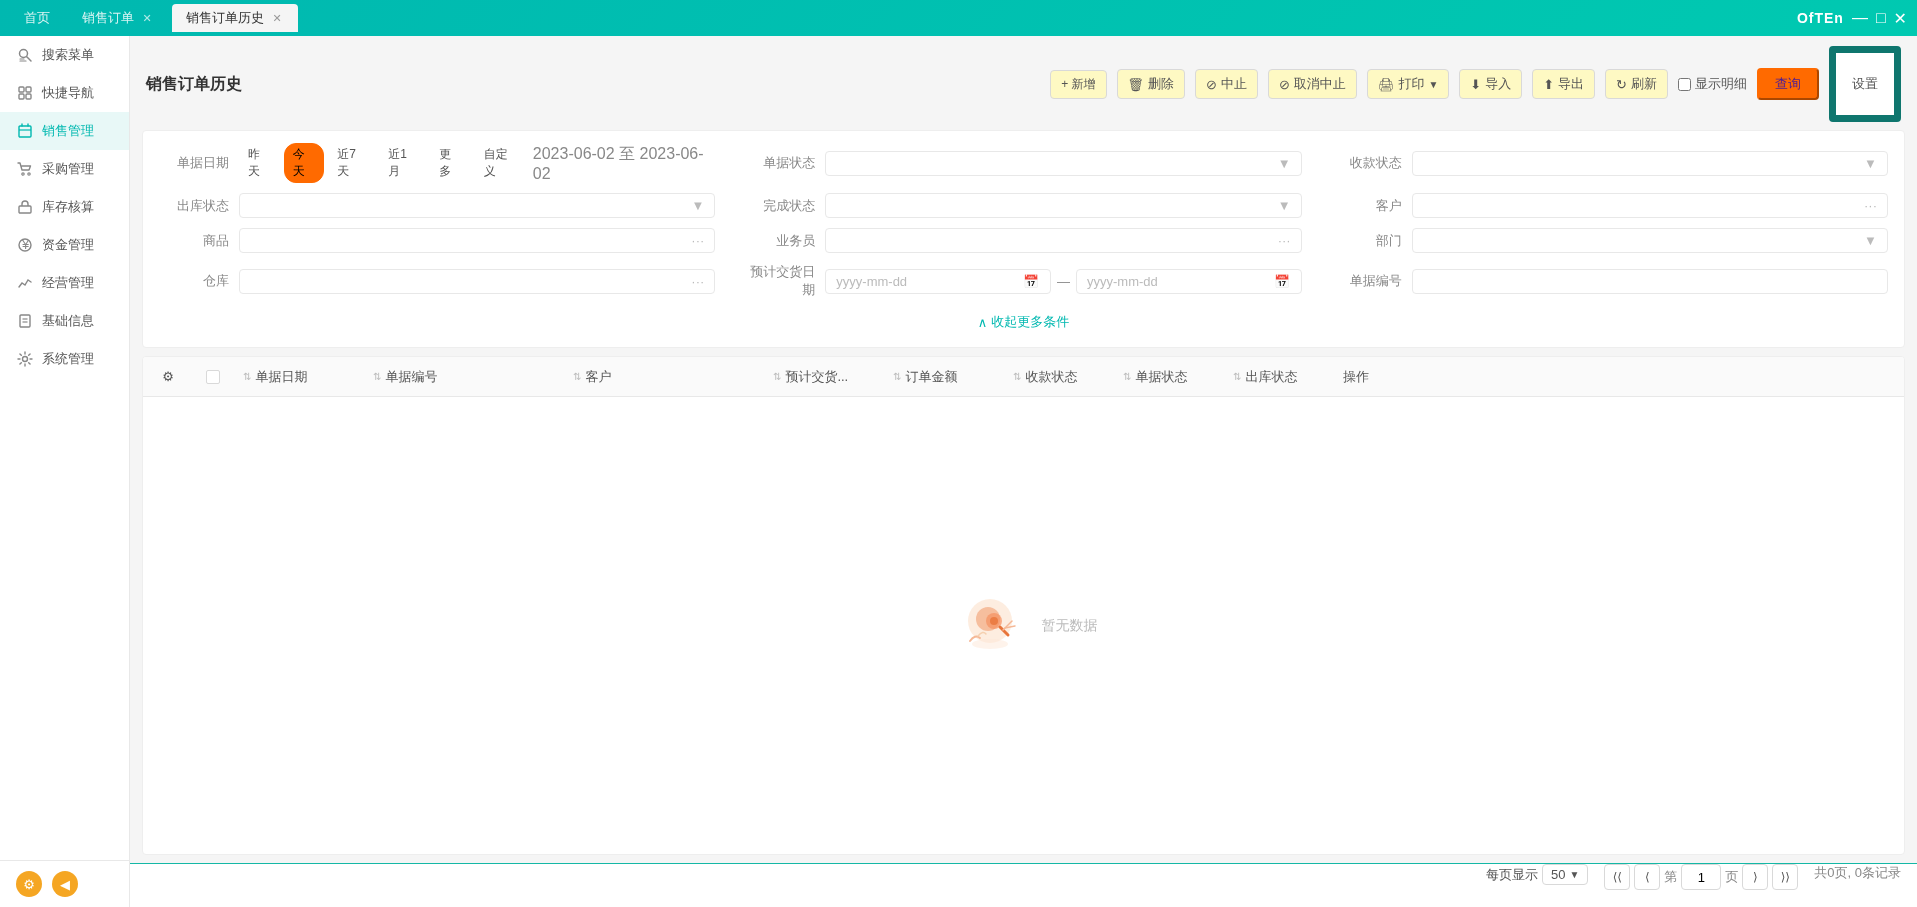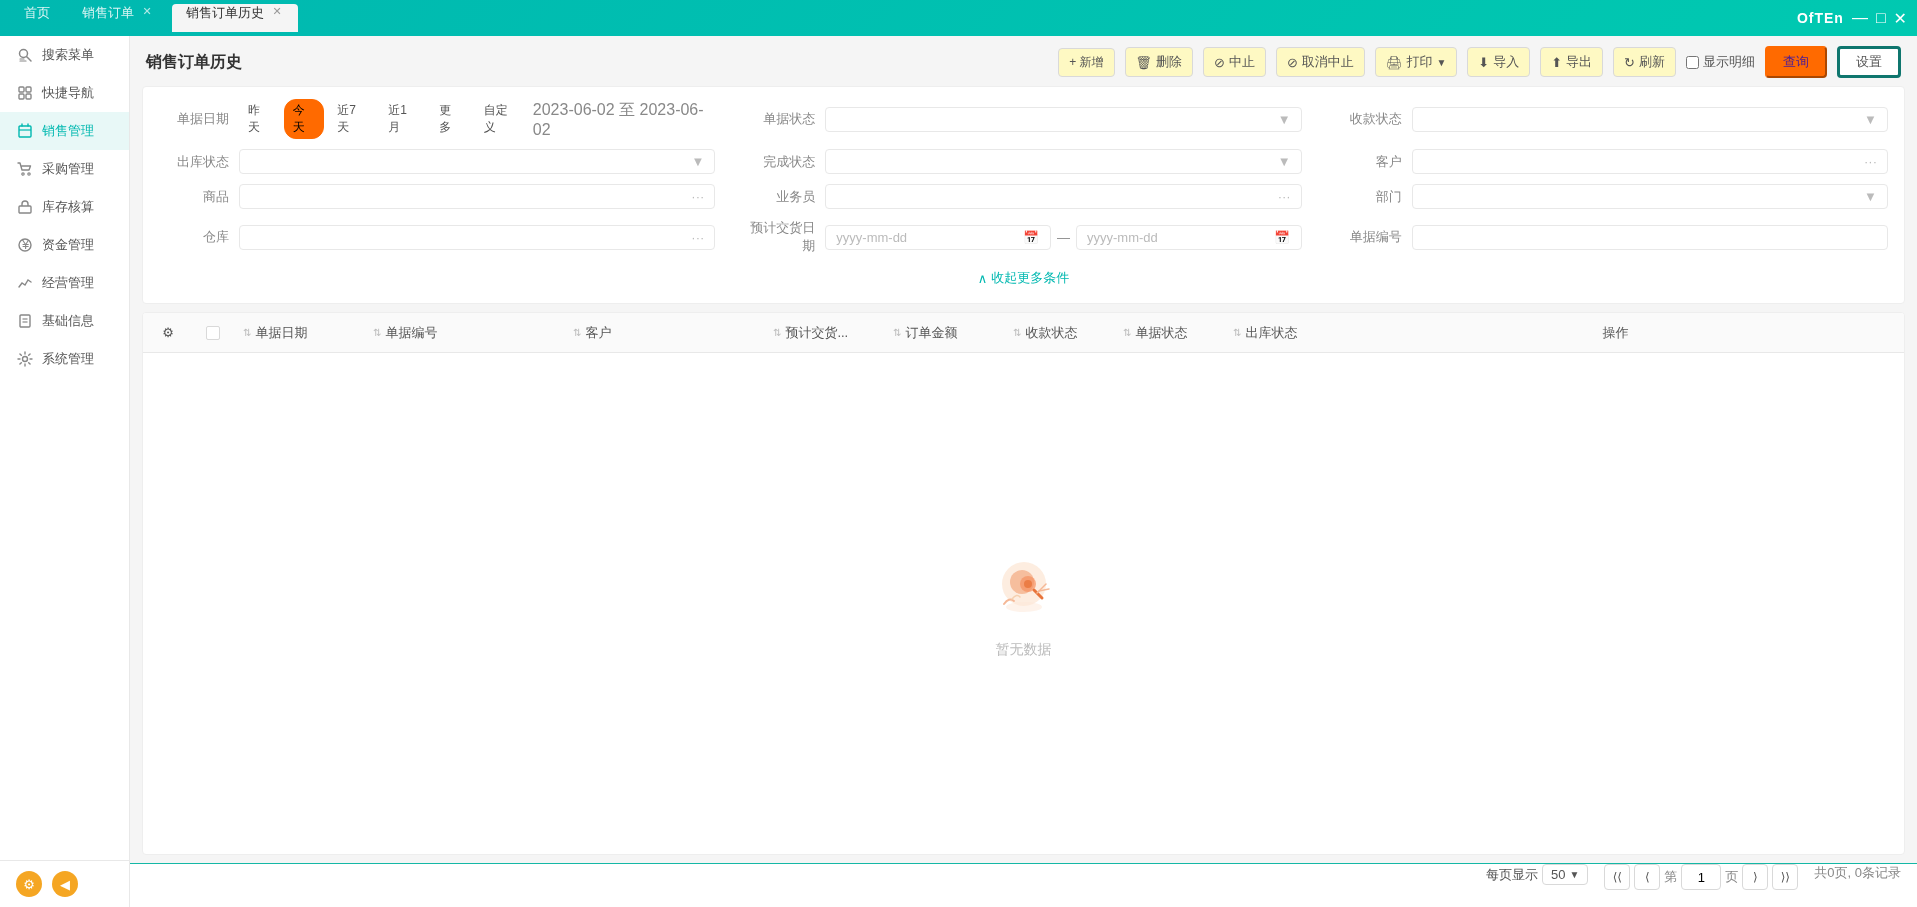--- a/index.html
+++ b/index.html
@@ -13,20 +13,21 @@
       align-items: center;
       padding: 0 10px;
       gap: 4px;
       flex-shrink: 0;
     }
     .tab-item {
       height: 28px;
       padding: 0 14px;
       border-radius: 4px 4px 0 0;
       display: flex;
+      align-items: center;
       gap: 6px;
       cursor: pointer;
       color: rgba(255,255,255,0.85);
       font-size: 13px;
       white-space: nowrap;
     }
     .tab-item.active {
       background: #f5f5f5;
       color: #333;
     }
@@ -165,23 +166,23 @@
       border-color: #ff6a00;
       color: #4c1d95;
       padding: 5px 16px;
       border-radius: 4px;
       cursor: pointer;
       font-size: 13px;
       font-weight: 500;
     }
     .toolbar-btn-secondary {
       background: #fff;
-      border: 3px solid #0f766e;
+      border: 7px solid #0f766e;
       color: #555;
-      padding: 4px 16px;
+      padding: 22px 16px;
       border-radius: 4px;
       cursor: pointer;
       font-size: 13px;
     }
     .display-dense {
       display: flex;
       align-items: center;
       gap: 4px;
       font-size: 12px;
       color: #555;
@@ -335,33 +336,33 @@
     .th-gear { width: 50px; justify-content: center; }
     .th-checkbox { width: 40px; justify-content: center; }
     .th-date { width: 130px; }
     .th-docno { width: 200px; }
     .th-customer { width: 200px; }
     .th-delivery { width: 120px; }
     .th-amount { width: 120px; }
     .th-payment { width: 110px; }
     .th-status { width: 110px; }
     .th-out { width: 110px; }
-    .th-ops { flex: 1; justify-content: center; padding-right: 16px; }
+    .th-ops { flex: 1; justify-content: flex-start; padding-right: 16px; }
     .sort-icon { color: #bbb; font-size: 10px; }
 
     .table-body {
       flex: 1;
       display: flex;
       flex-direction: column;
       align-items: center;
       justify-content: center;
     }
     .empty-state {
       display: flex;
-      flex-direction: column;
+      flex-direction: row;
       align-items: center;
       gap: 12px;
     }
     .empty-icon {
       width: 80px;
       height: 80px;
     }
     .empty-text {
       color: #bbb;
       font-size: 14px;

